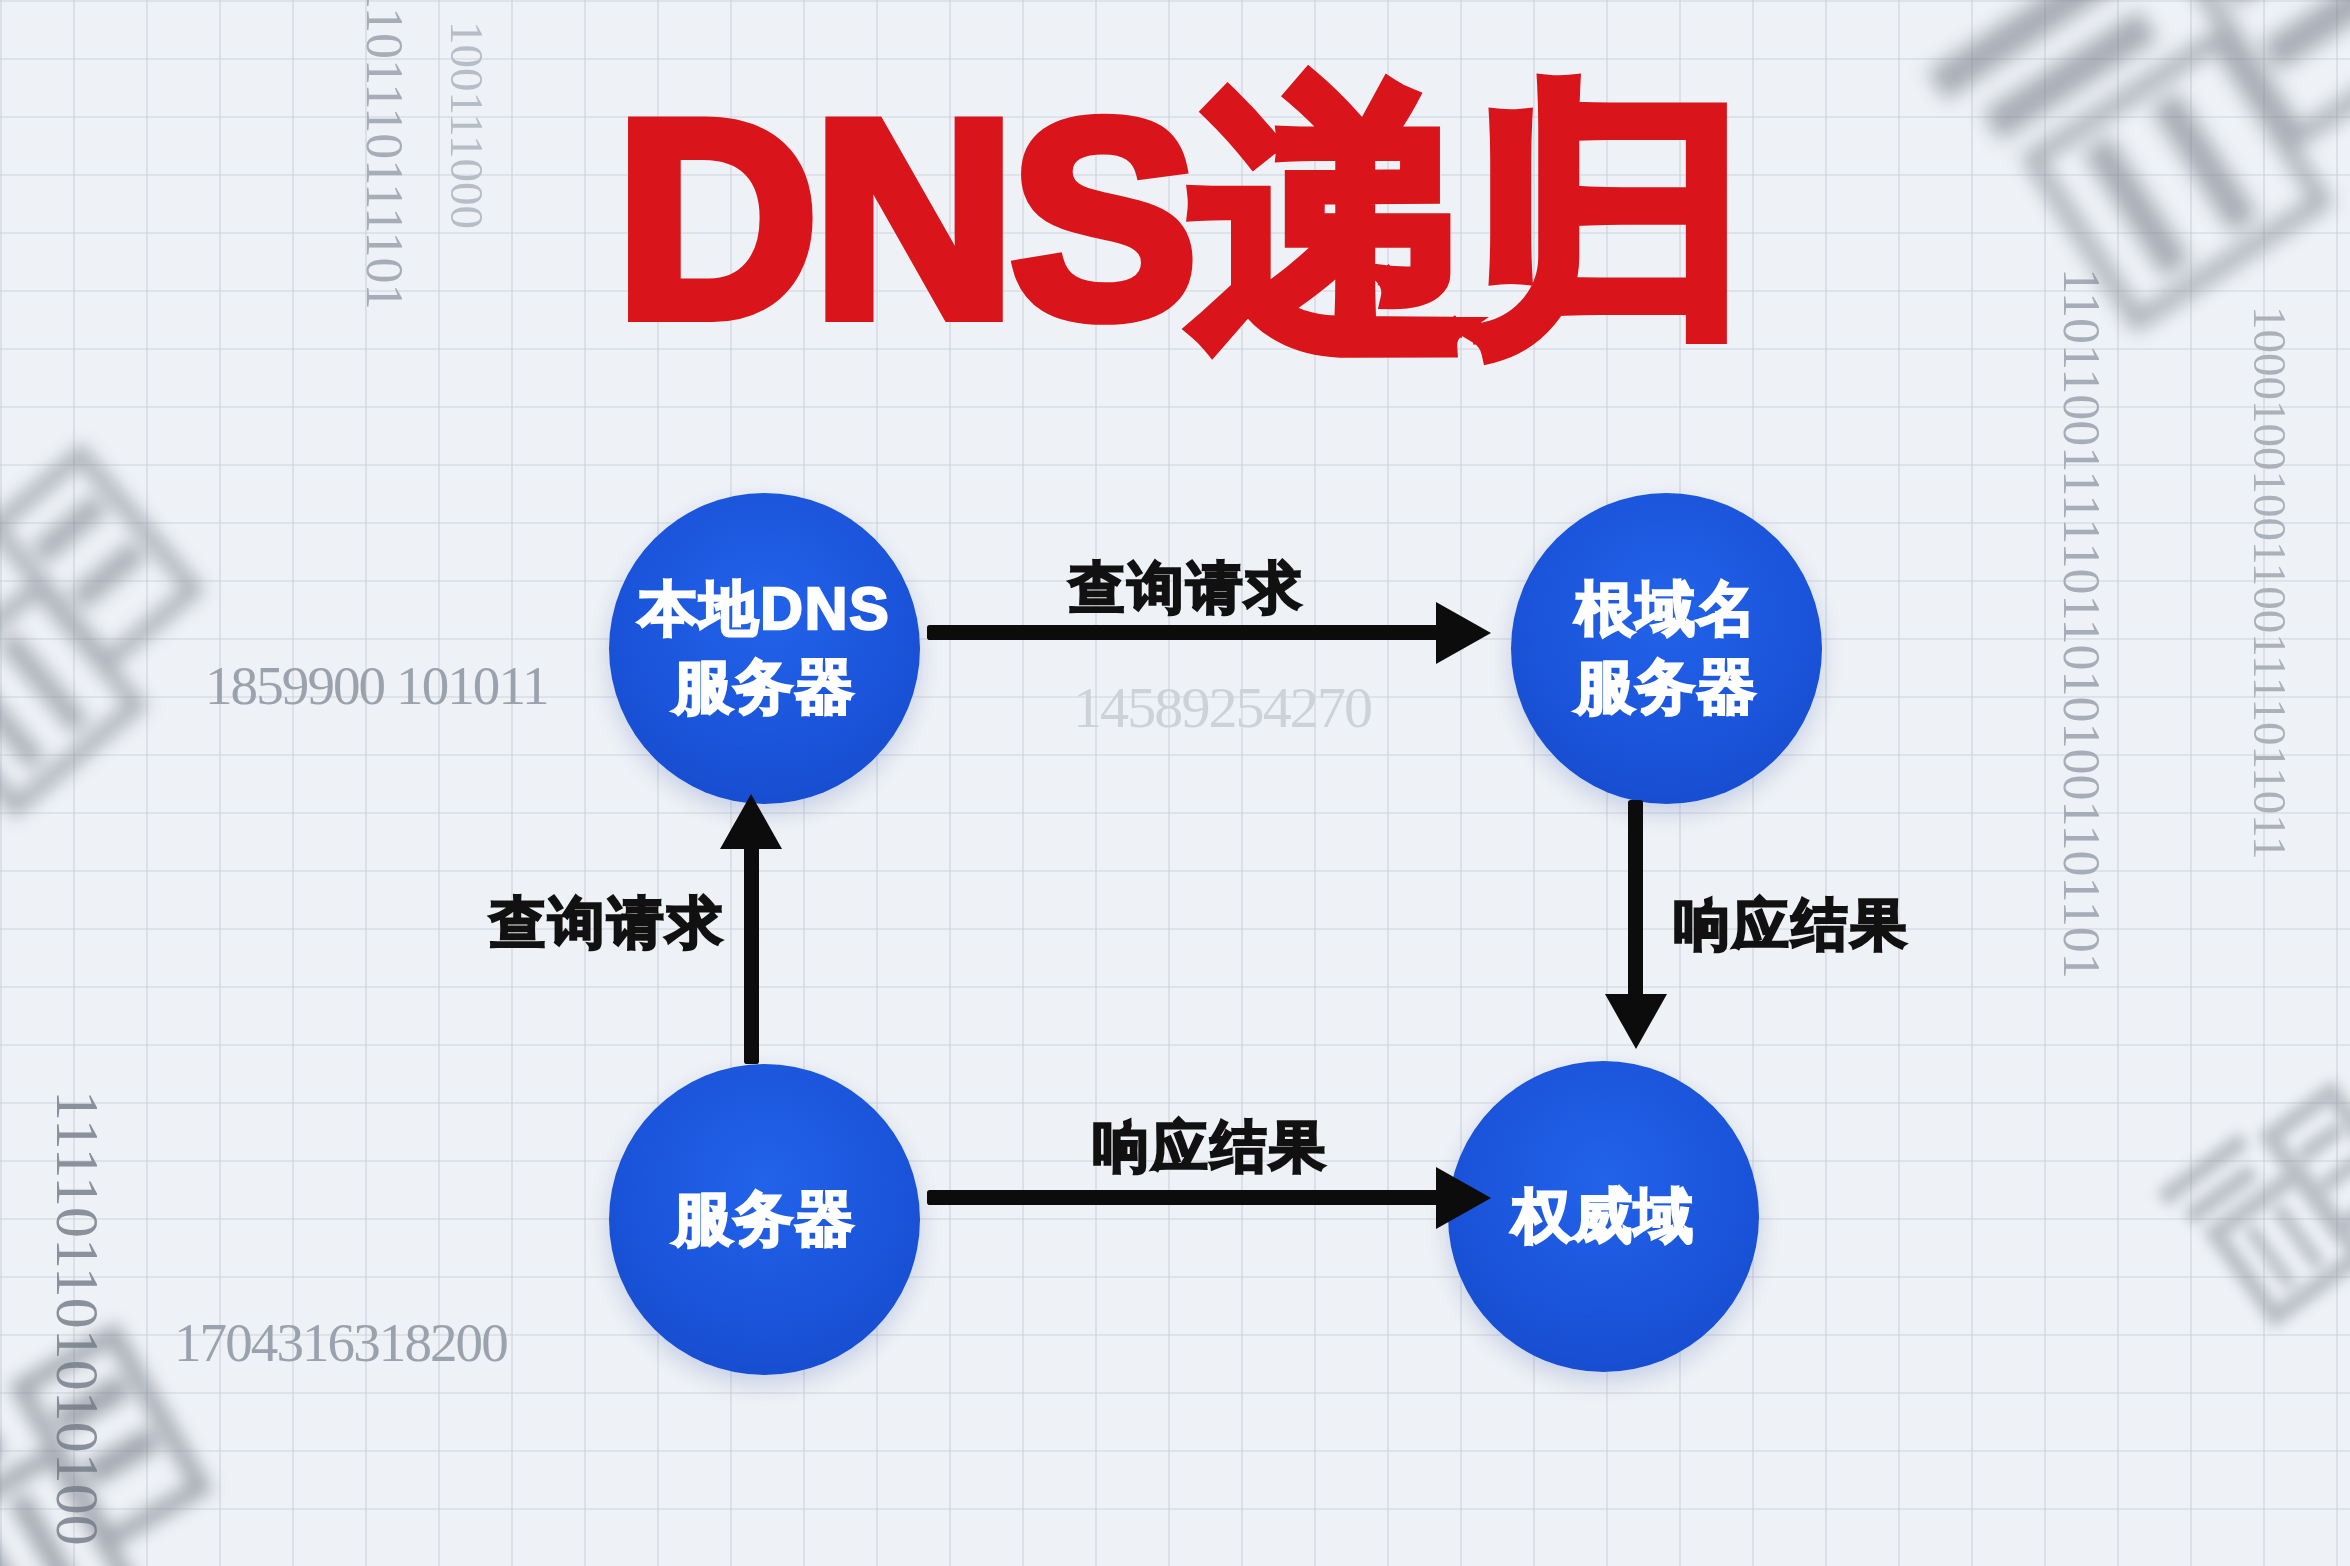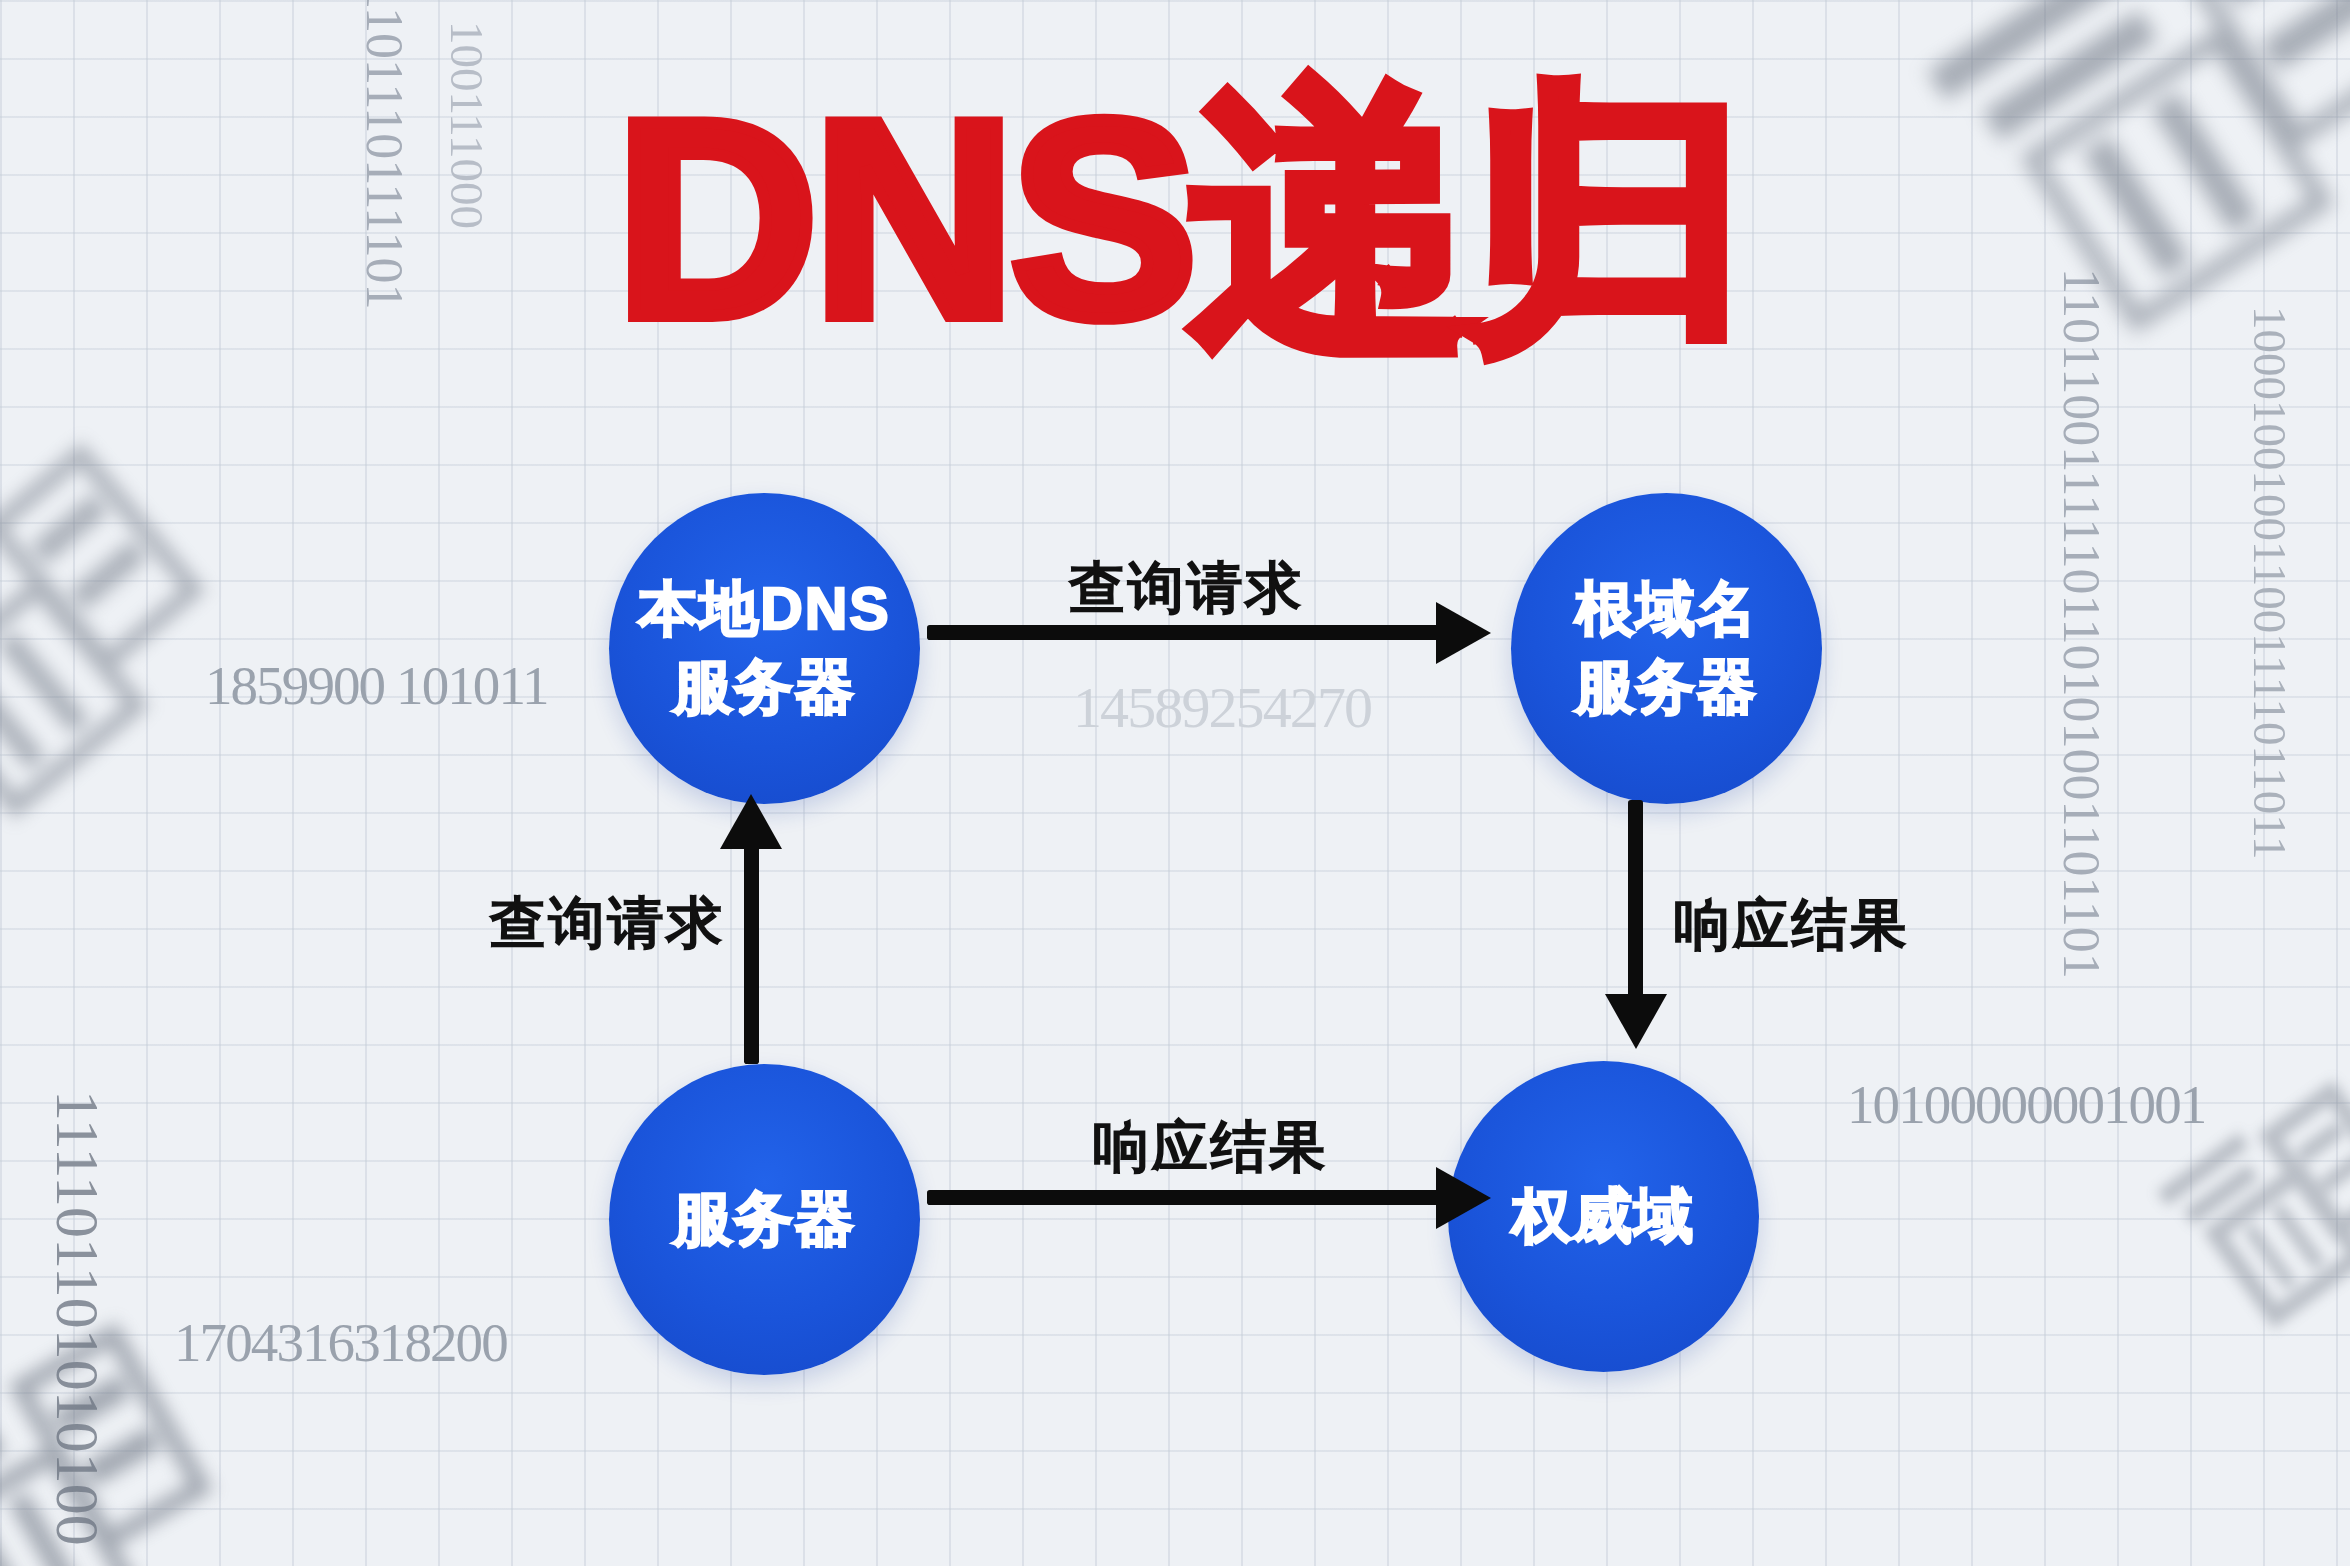--- a/index.html
+++ b/index.html
@@ -33,21 +33,21 @@
   #node-root{left:1511px;top:493px;}
   #node-tld{left:609px;top:1064px;}
   #node-auth{left:1448px;top:1061px;}
   
   .aline{position:absolute;background:#0c0c0c;border-radius:2.8px;}
   .ahead{position:absolute;width:0;height:0;}
   .ahead.right{border-top:31px solid transparent;border-bottom:31px solid transparent;border-left:55px solid #0c0c0c;}
   .ahead.up{border-left:31px solid transparent;border-right:31px solid transparent;border-bottom:55px solid #0c0c0c;}
   .ahead.down{border-left:31px solid transparent;border-right:31px solid transparent;border-top:55px solid #0c0c0c;}
   .edge-label{
-    position:absolute;font-weight:400;font-size:56px;color:#111111;
+    position:absolute;font-weight:700;font-size:56px;color:#111111;
     -webkit-text-stroke:2.4px #111111;letter-spacing:2.8px;white-space:nowrap;
   }
   
   .bin{
     position:absolute;font-family:"Liberation Serif",serif;
     font-size:55px;letter-spacing:-1.9px;color:#9aa2ad;white-space:nowrap;
   }
   .bin.faint{color:#cdd2d9;}
   .bin.vert{
     writing-mode:vertical-rl;text-orientation:sideways;letter-spacing:0;
@@ -100,21 +100,20 @@
   <div class="aline" style="left:1628px;top:800px;width:15px;height:196px;"></div>
   <div class="ahead down" style="left:1605px;top:994px;"></div>
   <div class="edge-label" style="left:1674px;top:888px;">响应结果</div>
 
   <div class="aline" style="left:927px;top:1190px;width:513px;height:15px;"></div>
   <div class="ahead right" style="left:1436px;top:1167px;"></div>
   <div class="edge-label" style="left:1022px;top:1110px;width:377px;text-align:center;">响应结果</div>
 
   <div class="bin" style="left:205px;top:654px;">1859900 101011</div>
   <div class="bin faint" style="left:1073px;top:674px;font-size:58px;">14589254270</div>
-  <div class="bin" style="left:1847px;top:1073px;">10100000001001</div>
   <div class="bin" style="left:174px;top:1311px;">1704316318200</div>
 
   <div class="bin vert" style="left:355px;top:-17px;font-size:52px;color:#a6adb8;">1101110111101</div>
   <div class="bin vert" style="left:440px;top:21px;font-size:47px;color:#b7bdc7;">100111000</div>
   <div class="bin vert" style="left:2052px;top:268px;font-size:52px;color:#a6adb8;">1101100111110110101001101101</div>
   <div class="bin vert" style="left:2243px;top:306px;font-size:47px;color:#aab1bb;">100010010011001111011011</div>
   <div class="bin vert" style="left:42px;top:1090px;font-size:62px;color:#8a919c;">111101101010100</div>
 
   <div class="wm" style="left:1987px;top:-66px;width:405px;height:339px;transform:rotate(-33deg);filter:blur(9.4px);opacity:.55;">
     <div class="wm-inner">

